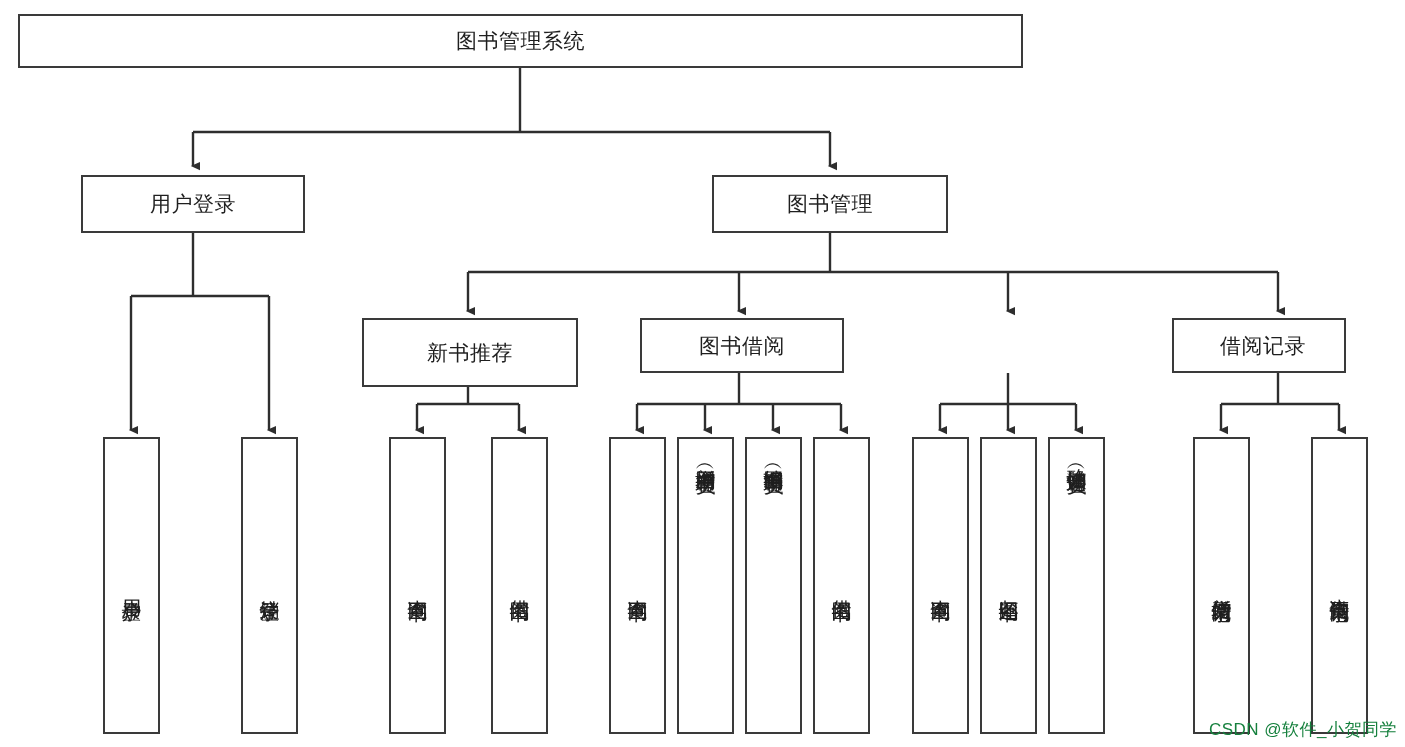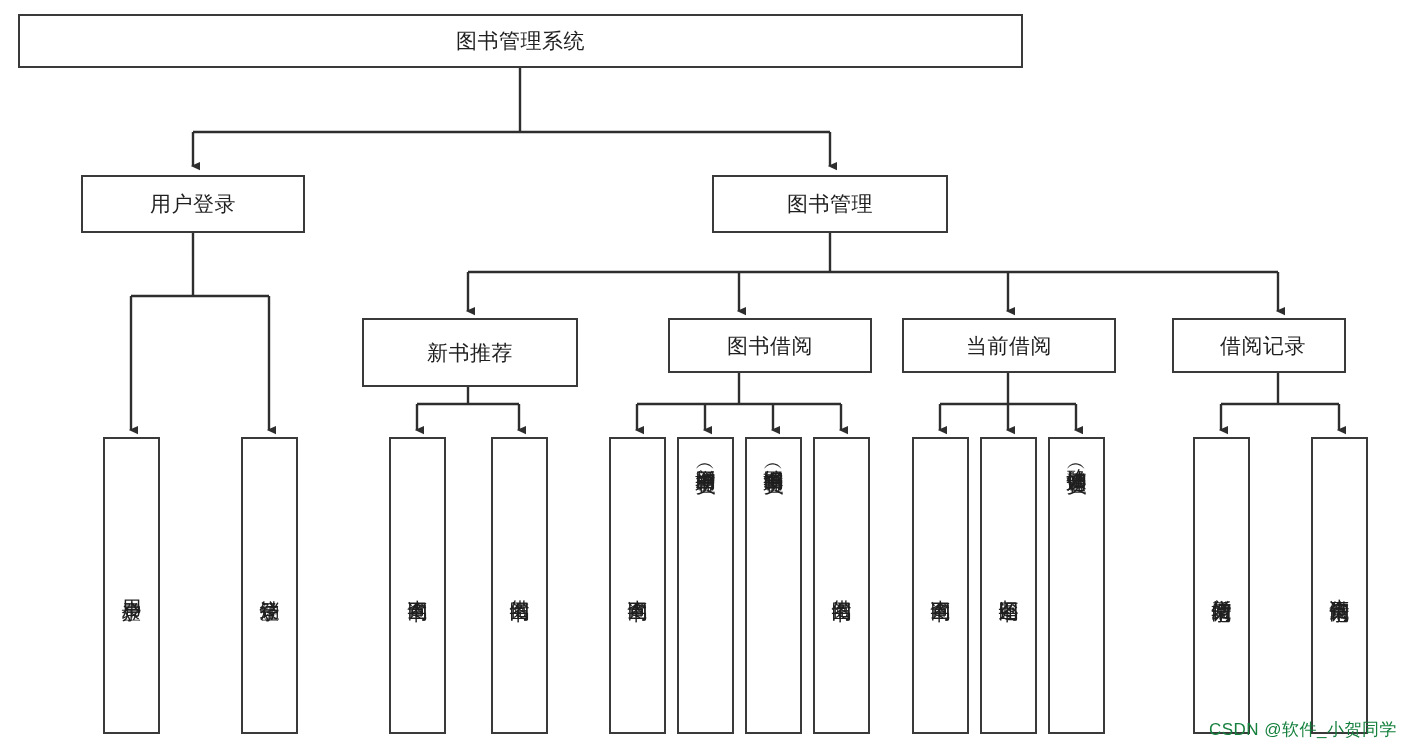--- a/index.html
+++ b/index.html
@@ -139,25 +139,22 @@
   <div class="node" style="left:81px; top:175px; width:224px; height:58px;">
     <span class="label">用户登录</span>
   </div>
   <div class="node" style="left:712px; top:175px; width:236px; height:58px;text-align:right;">
     <span class="label">图书管理</span>
   </div>
 
   <div class="node" style="left:362px; top:318px; width:216px; height:69px;">
     <span class="label">新书推荐</span>
   </div>
-  <div class="node" style="left:668px; top:318px; width:204px; height:55px;">
+  <div class="node" style="left:640px; top:318px; width:204px; height:55px;">
     <span class="label">图书借阅</span>
-  </div>
-  <div class="node" style="left:902px; top:318px; width:214px; height:55px;">
-    <span class="label">当前借阅</span>
   </div>
   <div class="node" style="left:1172px; top:318px; width:174px; height:55px;padding-left:8px;">
     <span class="label">借阅记录</span>
   </div>
 
   <div class="node leaf centered" style="left:103px; top:437px; width:57px; height:297px;">
     <span class="label">用户登录</span>
   </div>
   <div class="node leaf centered" style="left:241px; top:437px; width:57px; height:297px;">
     <span class="label">注销登录</span>

